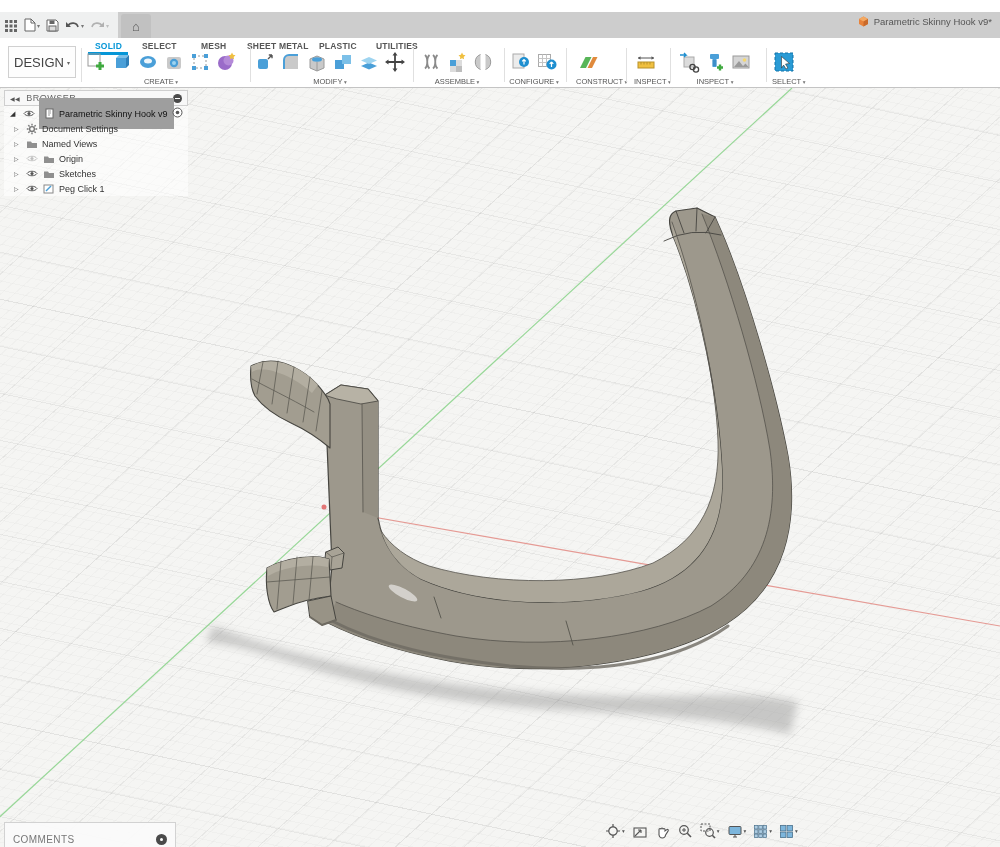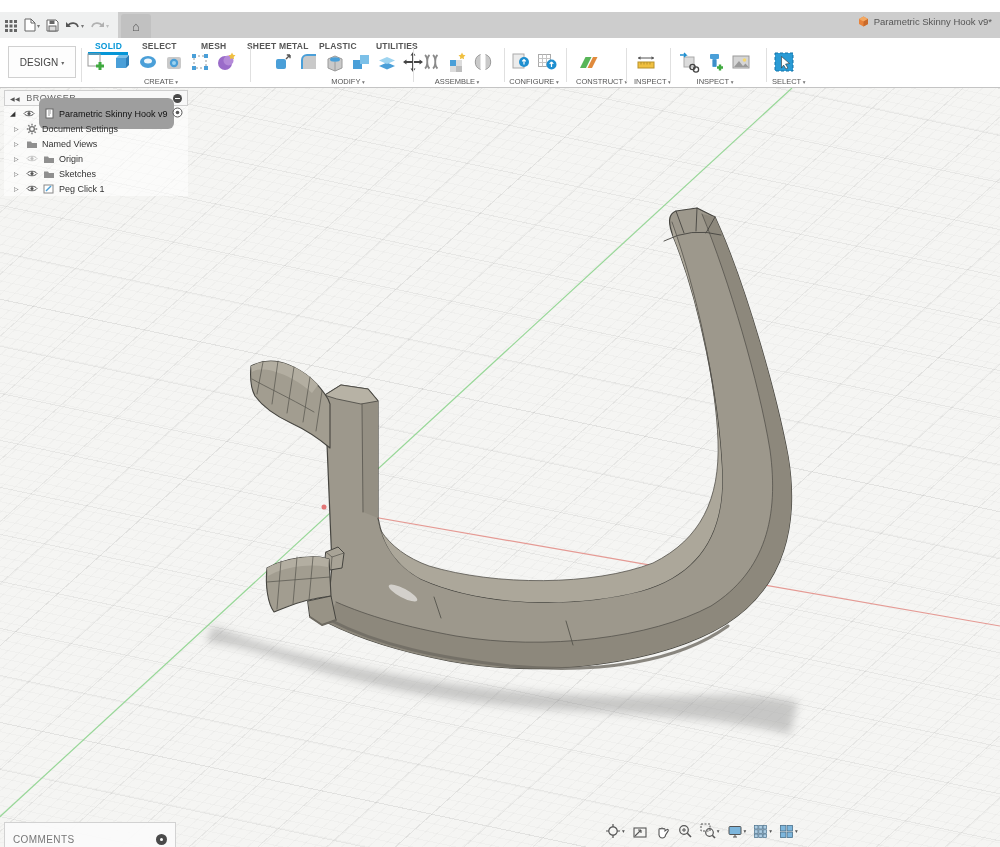--- a/index.html
+++ b/index.html
@@ -28,21 +28,21 @@
   .tabclose{position:absolute;right:8px;top:50%;transform:translateY(-50%);font-size:11px;color:#666;cursor:default;}
   .docright{position:absolute;right:8px;top:0;height:18px;display:flex;align-items:center;gap:5px;
             font-size:9.5px;color:#555;}
 
   
   .ribbon{position:absolute;left:0;top:38px;width:100%;height:50px;background:#fff;border-bottom:1px solid #c4c4c4;box-sizing:border-box;}
   .rtab{position:absolute;top:3px;font-size:8.5px;font-weight:bold;color:#565656;letter-spacing:.2px;}
   .rtab.active{color:#0696d7;}
   .runderline{position:absolute;top:14px;height:3px;background:#0696d7;}
   .designbtn{position:absolute;left:8px;top:8px;width:66px;height:30px;background:#fdfdfd;border:1px solid #d0d0d0;
-             display:flex;align-items:center;justify-content:center;font-size:10px;color:#444;gap:3px;}
+             display:flex;align-items:center;justify-content:center;font-size:13px;color:#444;gap:3px;}
   .designbtn:after{content:"▾";font-size:6px;color:#666;}
   .rgroup{position:absolute;top:12px;}
   .ricons{display:flex;gap:2px;}
   .ric{width:24px;height:24px;display:flex;align-items:center;justify-content:center;}
   .rlabel{position:relative;left:50%;transform:translateX(-50%);width:max-content;margin-top:3px;
           font-size:7.5px;color:#555;}
   .rlabel:after{content:" ▾";font-size:5.5px;color:#777;}
   .rsep{position:absolute;top:10px;width:1px;height:34px;background:#e0e0e0;}
 
   
@@ -57,21 +57,21 @@
   
   .browser{position:absolute;left:4px;top:2px;width:184px;background:rgba(255,255,255,.55);font-size:9px;color:#333;}
   .bheader{height:16px;background:rgba(248,248,248,.95);border:1px solid #cfcfcf;display:flex;align-items:center;
            padding:0 5px;box-sizing:border-box;color:#666;letter-spacing:.5px;}
   .bcollapse{font-size:6px;margin-right:6px;color:#555;}
   .bmin{margin-left:auto;width:9px;height:9px;border-radius:50%;background:#4a4a4a;position:relative;}
   .bmin:after{content:"";position:absolute;left:2px;top:4px;width:5px;height:1px;background:#fff;}
   .brow{height:15px;display:flex;align-items:center;gap:3px;padding-left:10px;position:relative;}
   .brow .exp{font-size:6px;color:#555;width:8px;}
   .rootexp{font-size:7px;color:#333;width:9px;}
-  .rootchip{background:#9e9e9e;color:#111;padding:0 6px;height:31px;display:flex;align-items:center;gap:4px;border-radius:6px;}
+  .rootchip{background:#9e9e9e;color:#111;padding:0 6px;height:31px;display:flex;align-items:center;gap:4px;}
   .btarget{position:absolute;right:5px;top:1px;}
   .slot{width:14px;display:flex;justify-content:center;}
 
   
   .comments{position:absolute;left:4px;top:734px;width:172px;height:35px;background:rgba(250,250,250,.95);
             border:1px solid #d2d2d2;display:flex;align-items:center;padding:0 8px;box-sizing:border-box;
             font-size:10px;color:#777;letter-spacing:.4px;}
   .cbtn{margin-left:auto;width:11px;height:11px;border-radius:50%;background:#4a4a4a;position:relative;}
   .cbtn:after{content:"";position:absolute;left:4px;top:4px;width:3px;height:3px;border-radius:50%;background:#fff;}
 
@@ -203,21 +203,21 @@
             <svg width="22" height="22">
               <circle cx="10" cy="12" r="7" fill="#9a6bc9"></circle>
               <circle cx="13.5" cy="9.5" r="5" fill="#b48ad8"></circle>
               <path d="M17 1.5l1.1 2.2 2.4.5-1.8 1.7.4 2.4L17 7.2l-2.1 1.1.4-2.4-1.8-1.7 2.4-.5z" fill="#f0c040"></path>
             </svg>
           </span>
       </div>
       <div class="rlabel">CREATE</div>
     </div>
 
-    <div class="rgroup" style="left:271px">
+    <div class="rgroup" style="left:253px">
       <div class="ricons">
         <span class="ric">
             <svg width="22" height="22">
               <rect x="4" y="8" width="10" height="10" rx="2" fill="#4a9fd8"></rect>
               <path d="M14 8l4-4m0 0h-3.2M18 4v3.2" stroke="#555" fill="none" stroke-width="1.4"></path>
             </svg>
           </span>
         <span class="ric">
             <svg width="22" height="22">
               <path d="M18 4H9a5 5 0 00-5 5v9h14z" fill="#c9c9c9"></path>

